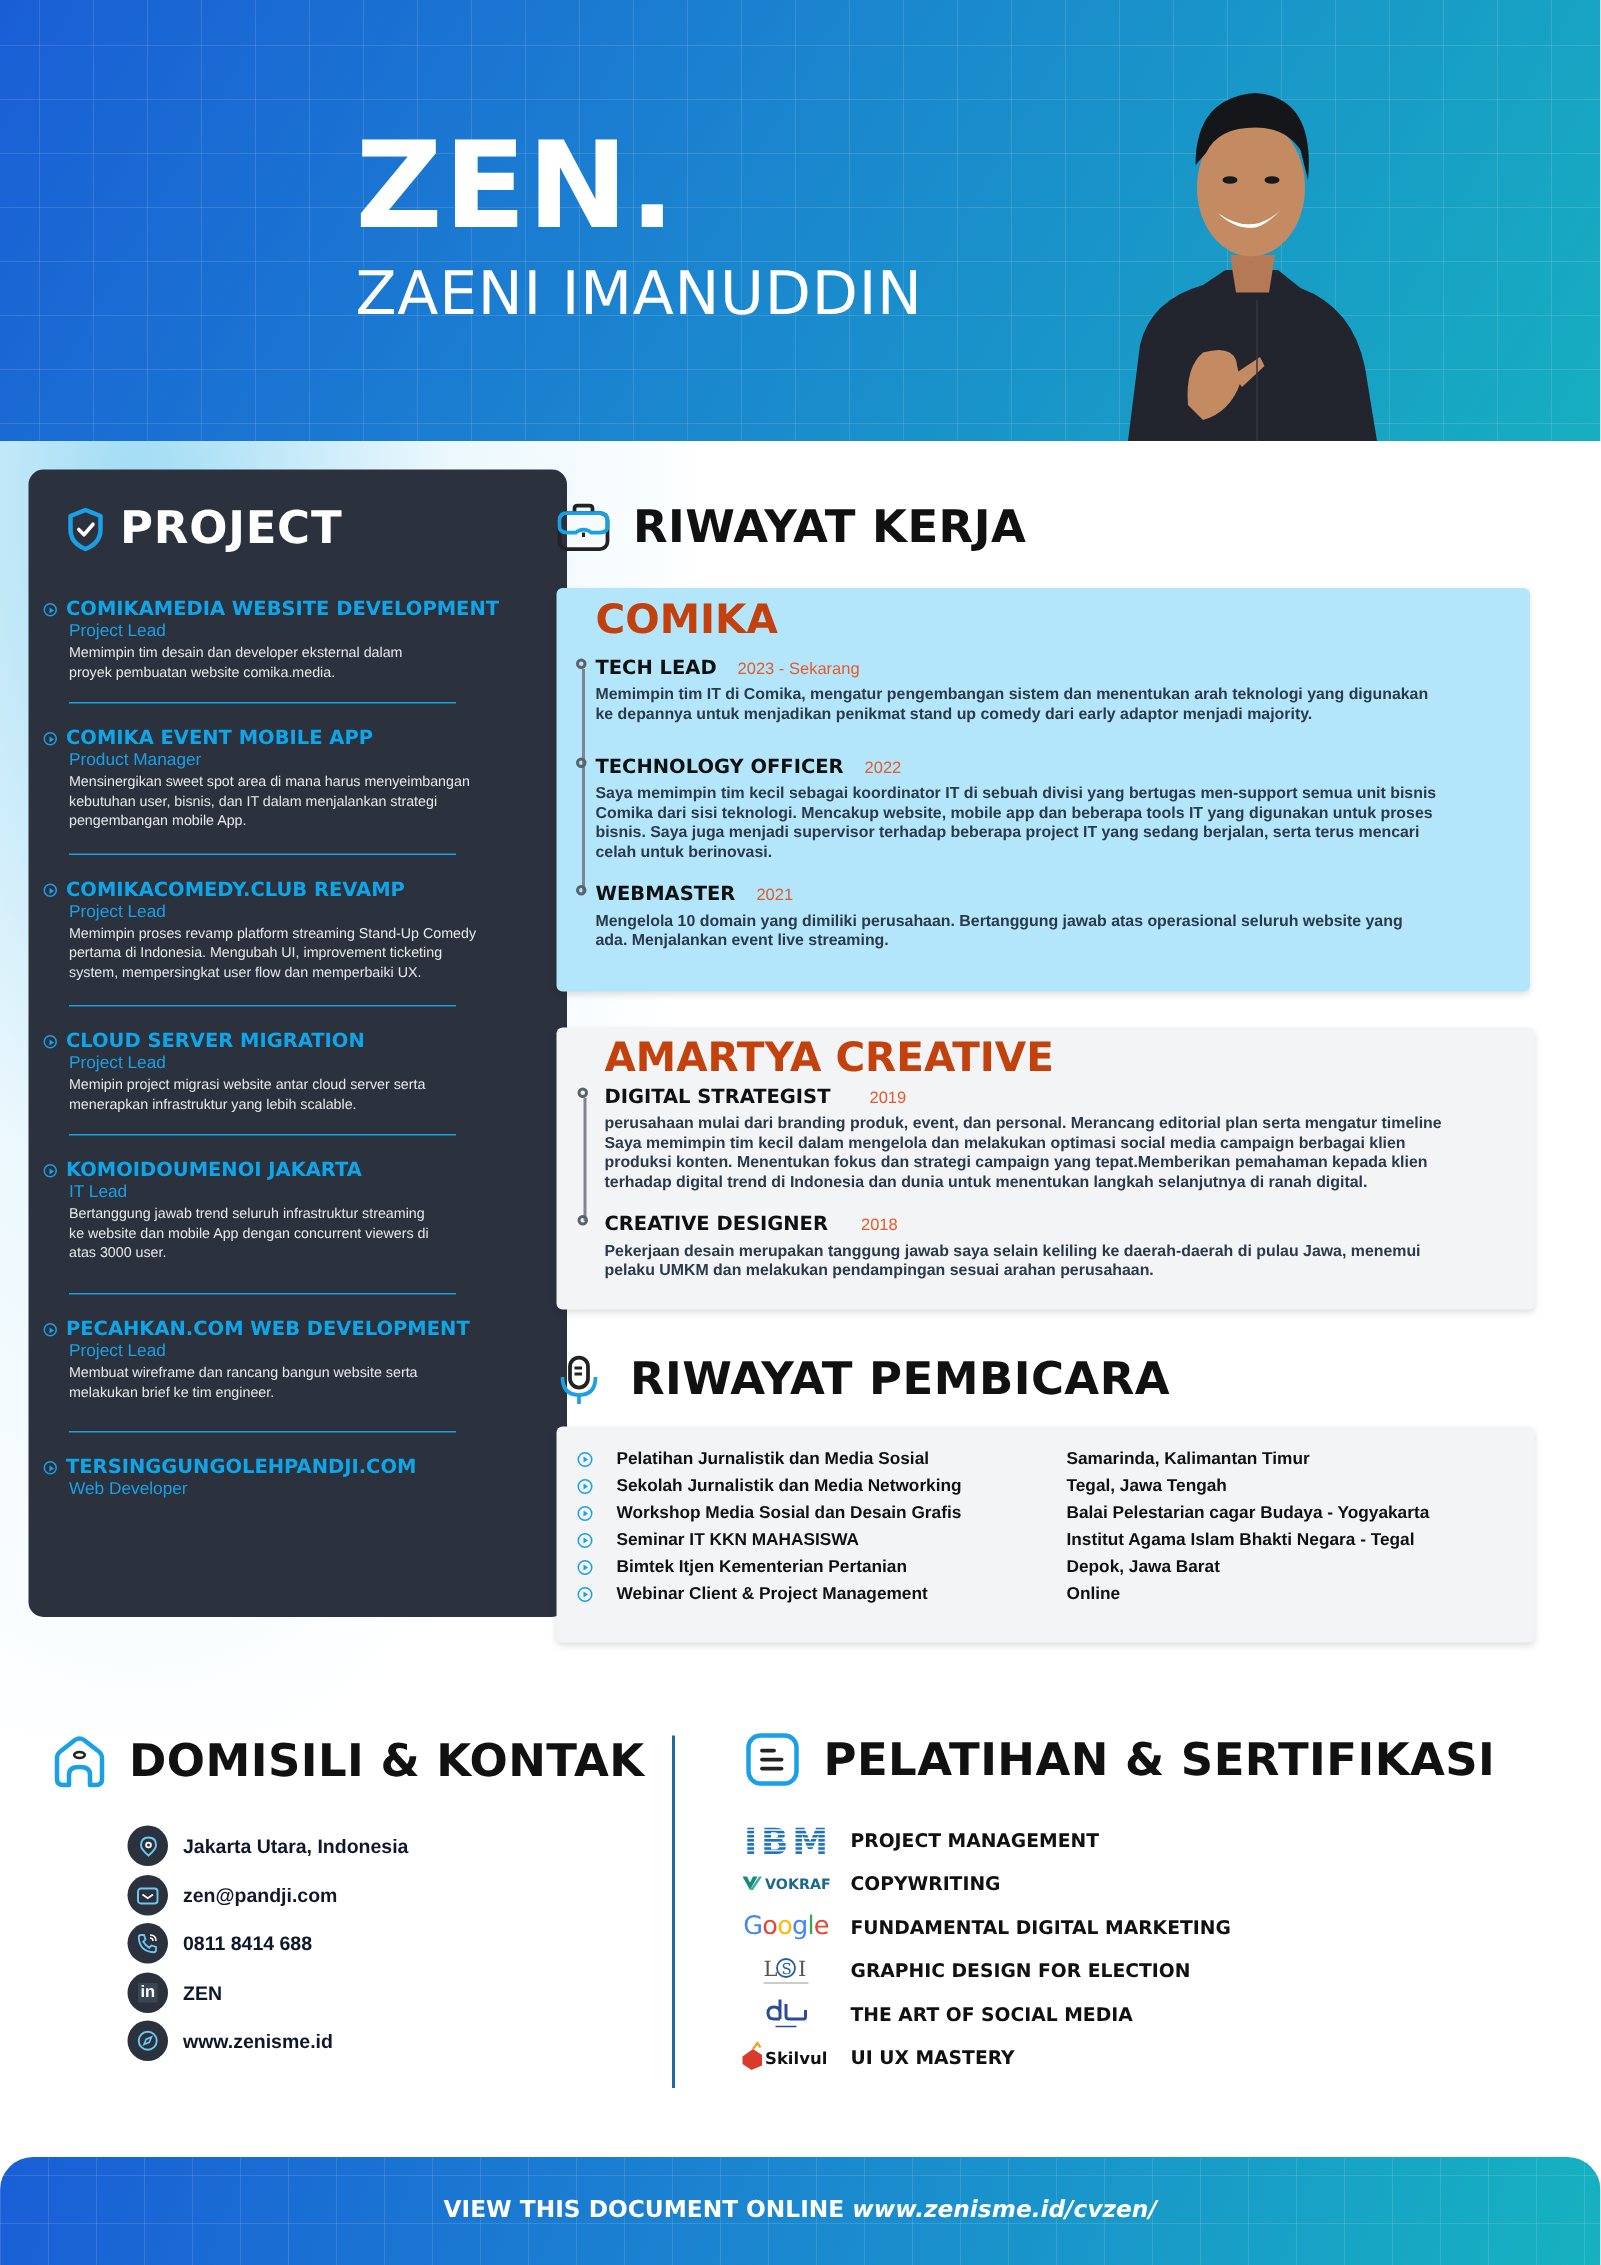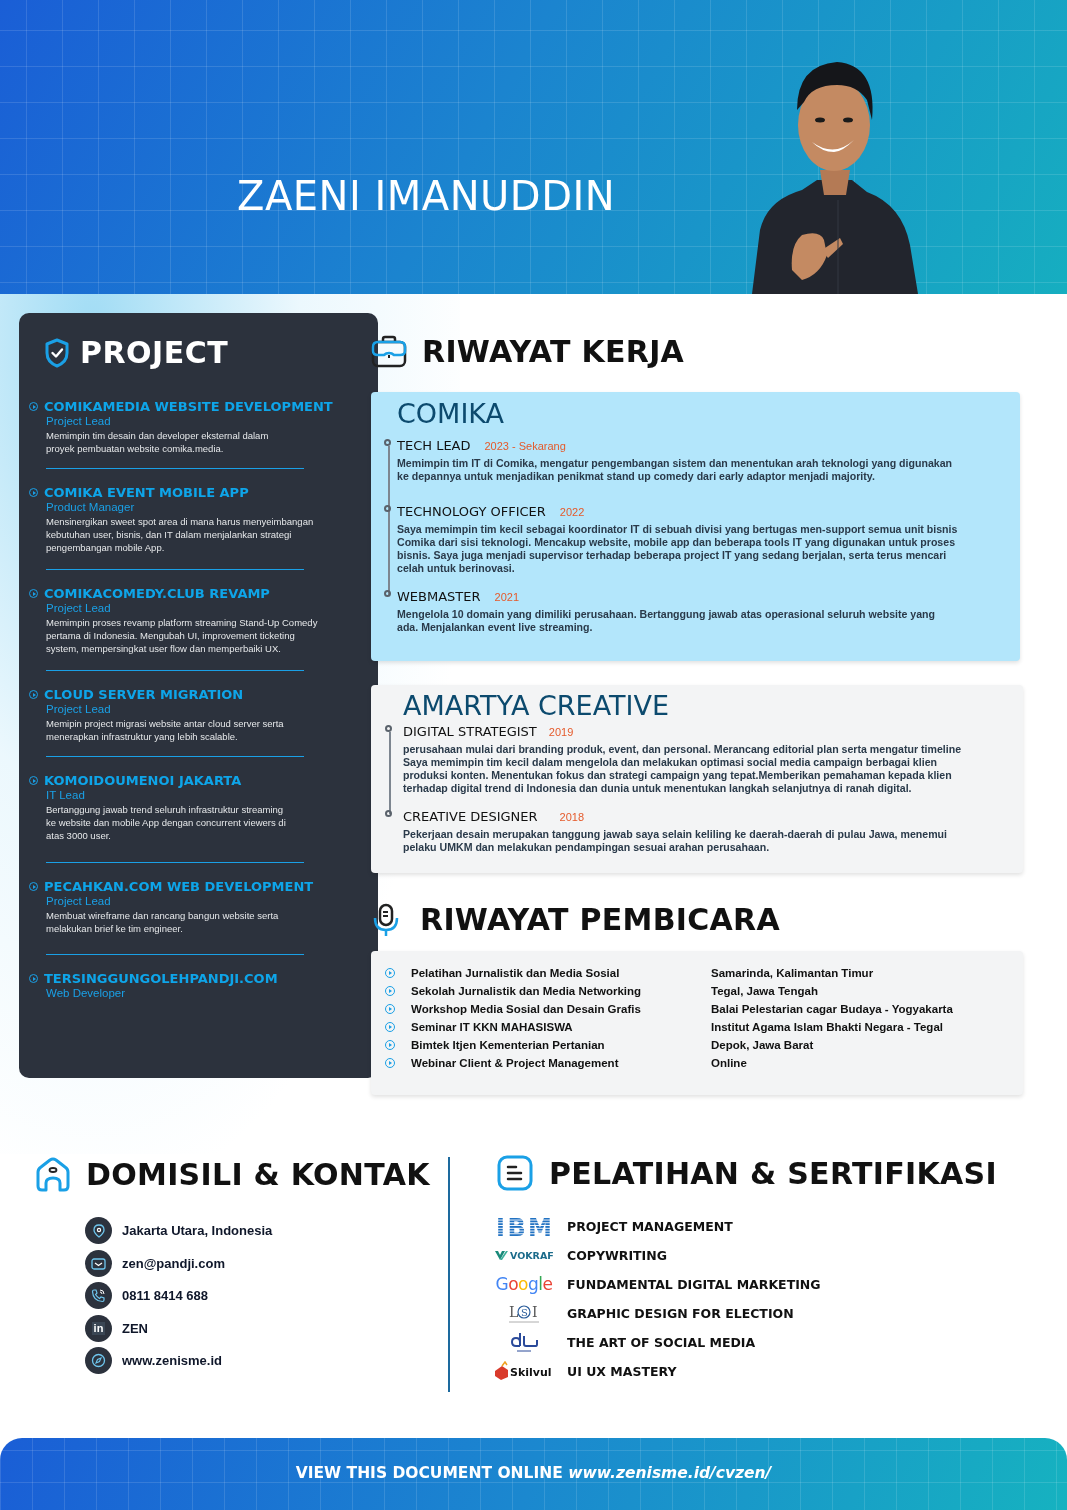--- a/index.html
+++ b/index.html
@@ -73,28 +73,28 @@
   }
 
   
   .work-card {
     position: absolute; border-radius: 4px;
     box-shadow: 0 2px 4px rgba(0,0,0,0.12);
   }
   .work-card.blue { background: #b3e6fb; }
   .work-card.gray { background: #f3f4f5; }
   .company {
-    position: absolute; font-family: "DejaVu Sans", sans-serif; font-weight: normal; color: #0c4a6e;
+    position: absolute; font-family: "DejaVu Sans", sans-serif; font-weight: bold; color: #c2410c;
   }
   .timeline-line { position: absolute; width: 2px; background: #7d8690; }
   .job { position: absolute; }
   .job-dot {
     position: absolute; width: 7px; height: 7px; border: 2px solid #5a626b; border-radius: 50%; background: transparent;
   }
-  .job-title { font-family: "DejaVu Sans", sans-serif; font-weight: normal; font-size: 13px; color: #111; display: inline; }
+  .job-title { font-family: "DejaVu Sans", sans-serif; font-weight: bold; font-size: 13px; color: #111; display: inline; }
   .job-year { font-size: 11px; color: #e55a2b; margin-left: 14px; display: inline; }
   .job-desc { font-size: 10.6px; line-height: 13px; color: #2a3a4a; font-weight: bold; margin-top: 3px; }
 
   
   .speaker-card {
     position: absolute; left: 371px; top: 951px; width: 652px; height: 144px;
     background: #f3f4f5; border-radius: 4px; box-shadow: 0 2px 4px rgba(0,0,0,0.12);
   }
   .sp-row { position: absolute; left: 14px; height: 18px; display: flex; align-items: center; }
   .sp-bullet {
@@ -132,20 +132,21 @@
     position: absolute; left: 0; right: 0; top: 26px; text-align: center;
     font-family: "DejaVu Sans", sans-serif; font-weight: bold; font-size: 15.5px; color: #fff;
   }
   .footer-text .url { font-weight: bold; font-style: italic; }
 </style>
 </head>
 <body>
 
 <div class="hero">
   <div class="grid"></div>
+  <div class="hero-nick">ZEN.</div>
   <div class="hero-name">ZAENI IMANUDDIN</div>
   <svg class="portrait" viewBox="0 0 180 264">
     <path d="M10 264 L18 200 Q25 170 60 160 L75 150 L110 150 L125 162 Q160 175 168 215 L176 264 Z" fill="#22252d"></path>
     <path d="M78 140 L82 165 L104 165 L108 140 Z" fill="#b47a55"></path>
     <ellipse cx="92" cy="95" rx="36" ry="46" fill="#c48a62"></ellipse>
     <path d="M55 80 Q55 35 95 32 Q135 35 130 90 L125 70 Q115 55 95 55 Q70 55 62 72 Z" fill="#15161a"></path>
     <path d="M70 112 Q92 128 112 110 Q100 122 92 122 Q80 122 70 112 Z" fill="#ffffff"></path>
     <ellipse cx="78" cy="90" rx="5" ry="2.5" fill="#1a1a1a"></ellipse>
     <ellipse cx="106" cy="90" rx="5" ry="2.5" fill="#1a1a1a"></ellipse>
     <path d="M50 240 Q48 215 60 205 Q78 200 82 210 L85 225 Q78 245 60 250 Z" fill="#c48a62"></path>
@@ -305,21 +306,21 @@
   </div>
 </div>
 
 <div class="work-card gray" style="left:371px; top:685px; width:652px; height:188px;">
   <div class="company" style="left:32px; top:5px; font-size:27px;">AMARTYA CREATIVE</div>
   <div class="timeline-line" style="left:18px; top:47px; height:82px;"></div>
 
   <div class="job" style="left:14px; top:37px; width:630px;">
     <div class="job-dot" style="left:0; top:3px;"></div>
     <div style="margin-left:18px;">
-      <span class="job-title">DIGITAL STRATEGIST</span><span class="job-year" style="margin-left:12px;text-align:right;">2019</span>
+      <span class="job-title">DIGITAL STRATEGIST</span><span class="job-year" style="margin-left:26px;text-align:right;">2019</span>
       <div class="job-desc">
           <div>perusahaan mulai dari branding produk, event, dan personal. Merancang editorial plan serta mengatur timeline</div>
           <div>Saya memimpin tim kecil dalam mengelola dan melakukan optimasi social media campaign berbagai klien</div>
           <div>produksi konten. Menentukan fokus dan strategi campaign yang tepat.Memberikan pemahaman kepada klien</div>
           <div>terhadap digital trend di Indonesia dan dunia untuk menentukan langkah selanjutnya di ranah digital.</div>
         </div>
     </div>
   </div>
 
   <div class="job" style="left:14px; top:122px; width:630px;">

